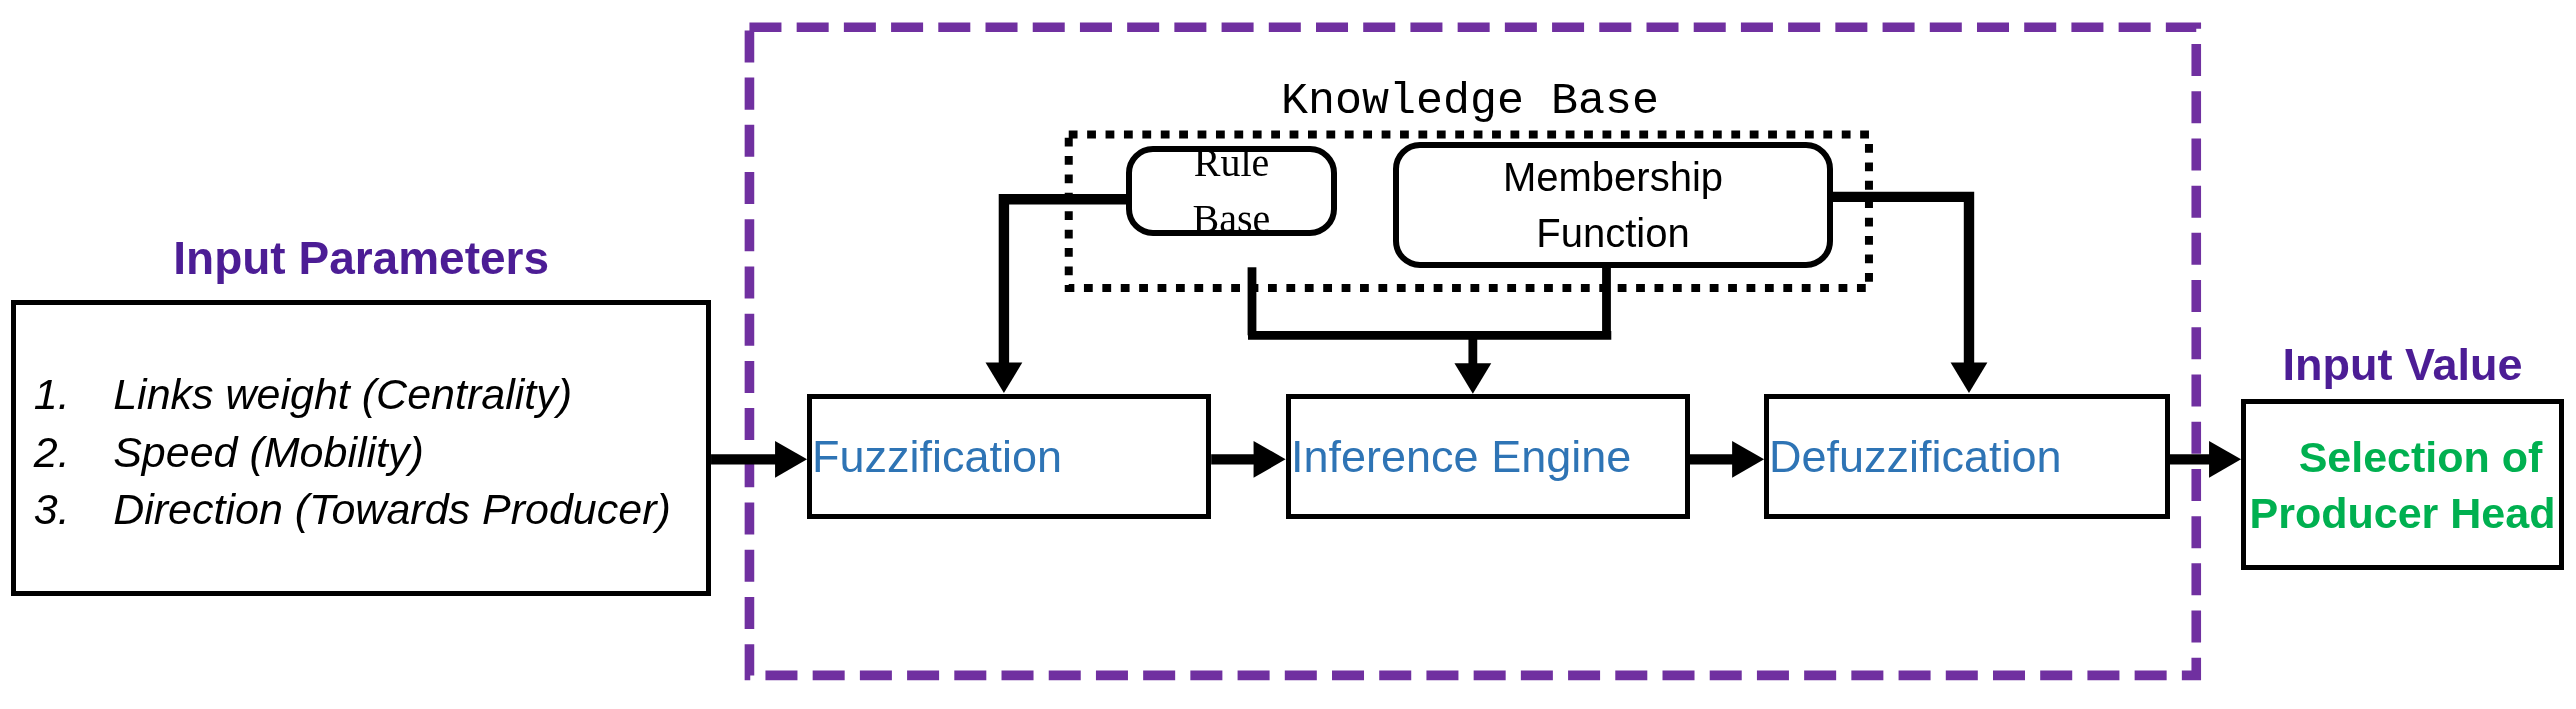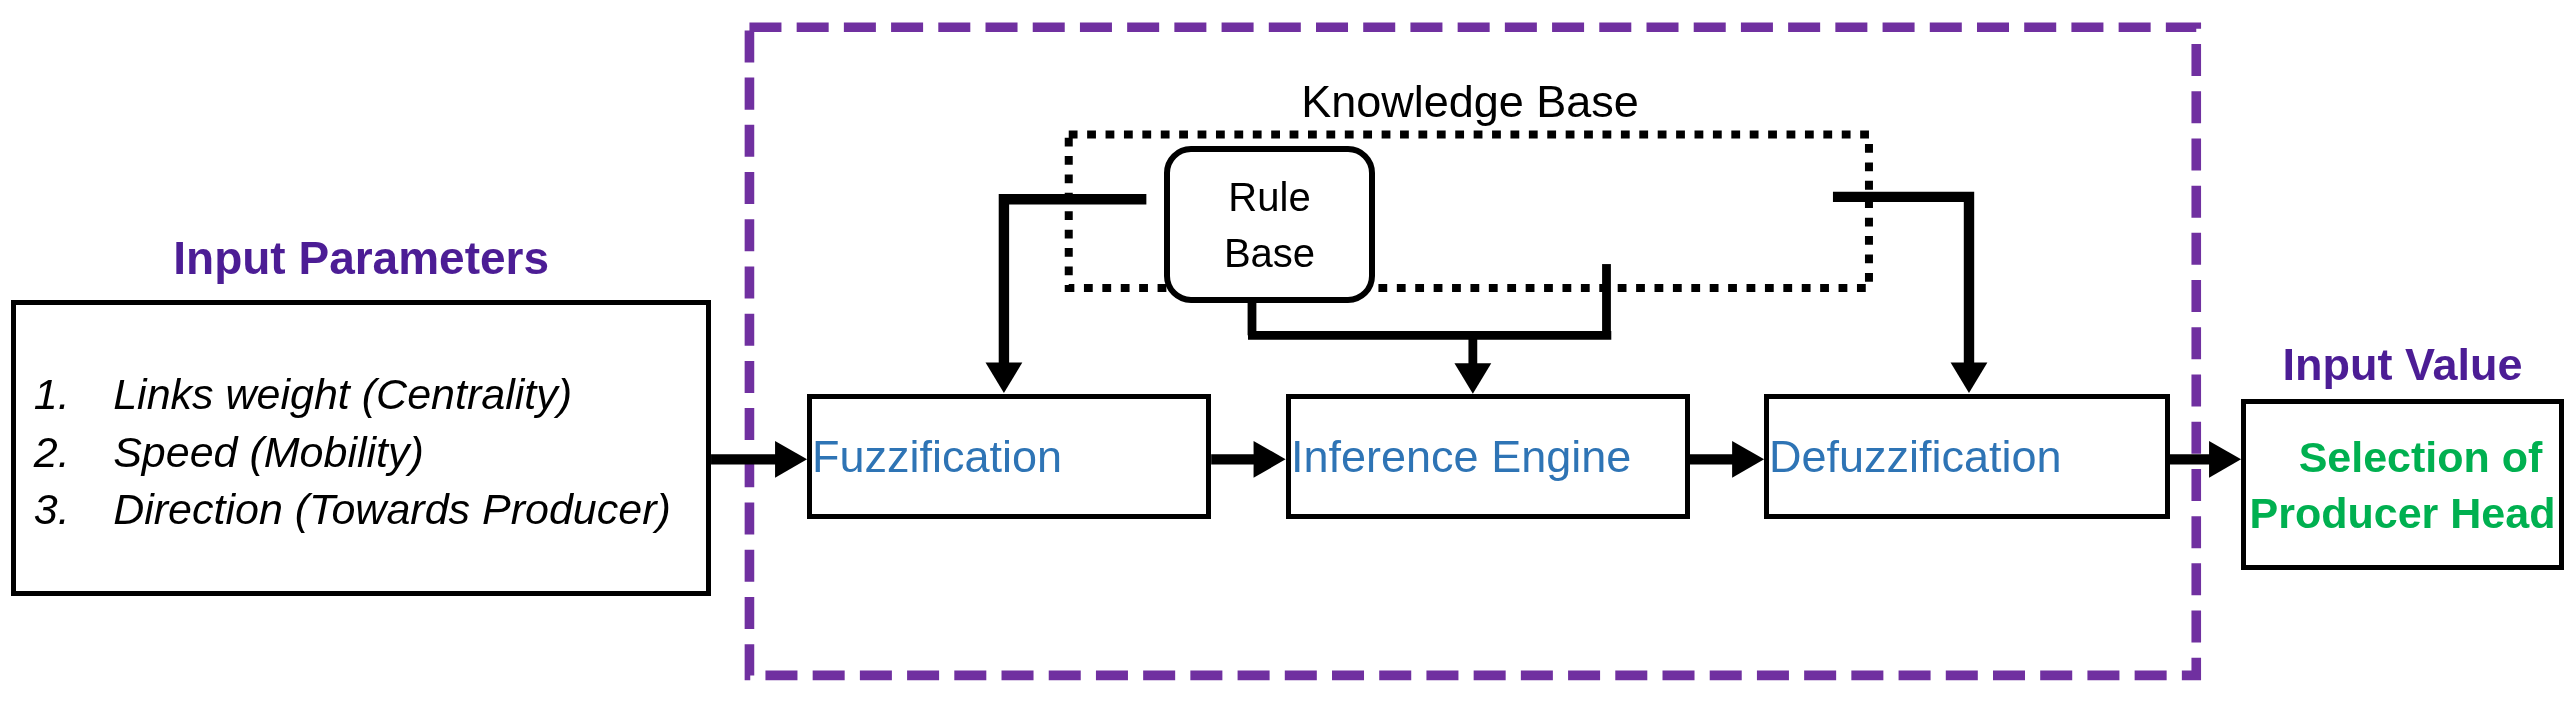--- a/index.html
+++ b/index.html
@@ -69,27 +69,31 @@
     <div class="param-row" style="top:118px;">
       <span class="param-num">2.</span>
       <span class="param-text">Speed (Mobility)</span>
     </div>
     <div class="param-row" style="top:175px;">
       <span class="param-num">3.</span>
       <span class="param-text">Direction (Towards Producer)</span>
     </div>
   </div>
 
-  <div class="abs kb-title" style="left:1226px;top:76px;width:488px;">Knowledge Base</div>
+  <div class="abs kb-title" style="left:1226px;top:76px;width:488px;font-family:Liberation Mono, monospace;">Knowledge Base</div>
 
-  <div class="abs rbox col-flex" style="left:1164px;top:146px;width:211px;height:157px;">
+  <div class="abs rbox col-flex" style="left:1126px;top:146px;width:211px;height:90px;font-family:Liberation Serif, serif;">
     <div class="node-label">Rule</div>
     <div class="node-label">Base</div>
   </div>
 
+  <div class="abs rbox col-flex" style="left:1393px;top:142px;width:440px;height:126px;">
+    <div class="node-label">Membership</div>
+    <div class="node-label">Function</div>
+  </div>
 
   <div class="abs box center-flex blue-label" style="left:807px;top:394px;width:404px;height:125px;">
     <span>Fuzzification</span>
   </div>
 
   <div class="abs box center-flex blue-label" style="left:1286px;top:394px;width:404px;height:125px;">
     <span>Inference Engine</span>
   </div>
 
   <div class="abs box center-flex blue-label" style="left:1764px;top:394px;width:406px;height:125px;">

